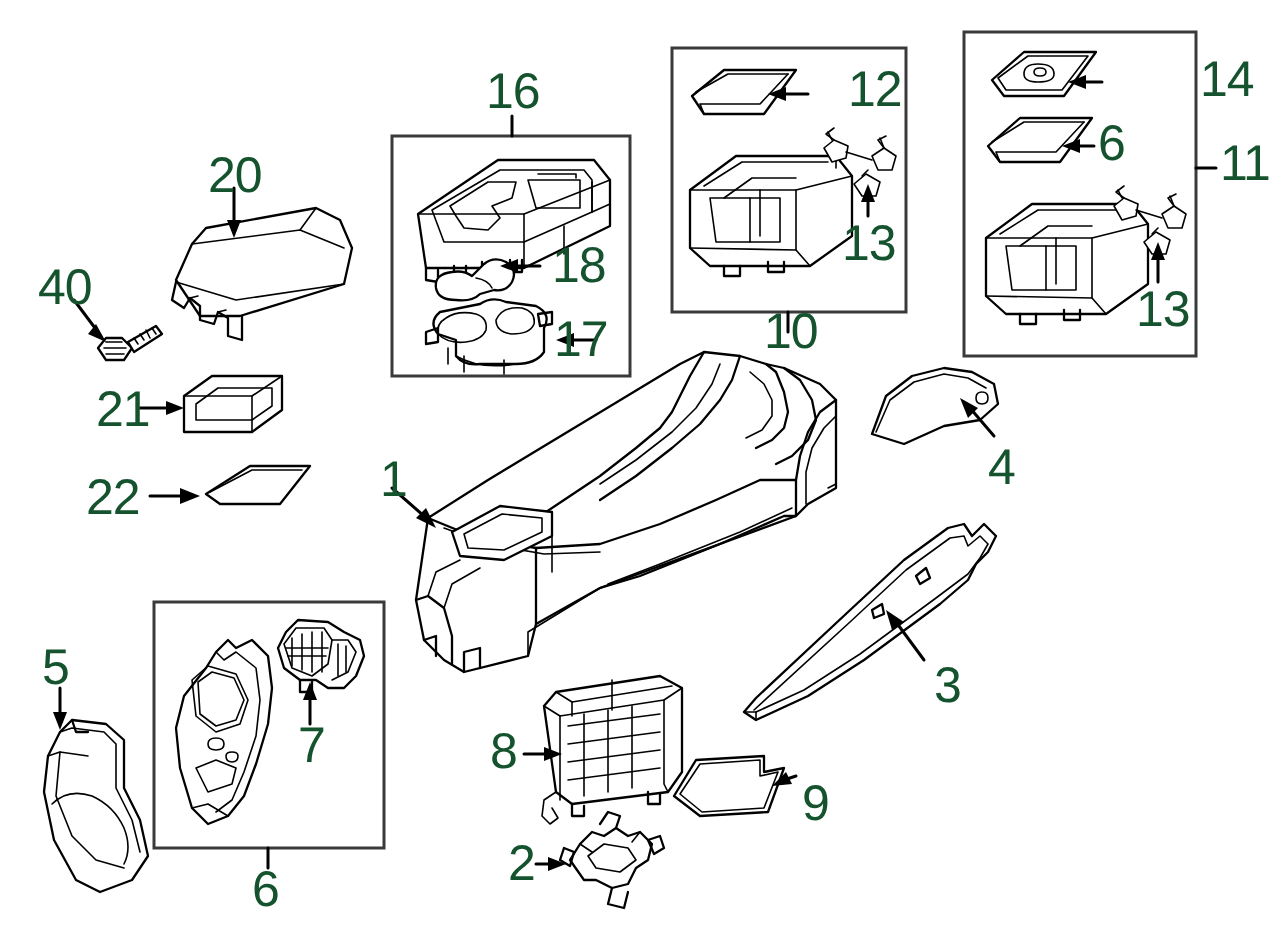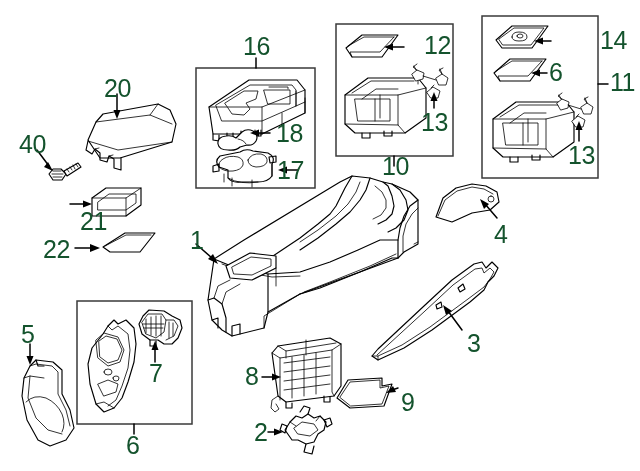--- a/index.html
+++ b/index.html
@@ -352,17 +352,17 @@
   <div class="callout-num" style="left:610px; top:70px;">11</div>
   <div class="callout-num" style="left:408px; top:33px;margin-left:16px;">12</div>
   <div class="callout-num" style="left:421px; top:110px;">13</div>
   <div class="callout-num" style="left:555px; top:28px;margin-left:45px;">14</div>
   <div class="callout-num" style="left:549px; top:60px;">6</div>
   <div class="callout-num" style="left:243px; top:34px;">16</div>
   <div class="callout-num" style="left:277px; top:158px;">17</div>
   <div class="callout-num" style="left:276px; top:121px;">18</div>
   <div class="callout-num" style="left:104px; top:76px;">20</div>
   <div class="callout-num" style="left:19px;  top:132px;">40</div>
-  <div class="callout-num" style="left:48px;  top:209px;margin-left:32px;">21</div>
+  <div class="callout-num" style="left:48px;  top:193px;">21</div>
   <div class="callout-num" style="left:43px;  top:237px;">22</div>
   <div class="callout-num" style="left:568px; top:143px;">13</div>
 
 </div>
 
 </body></html>

